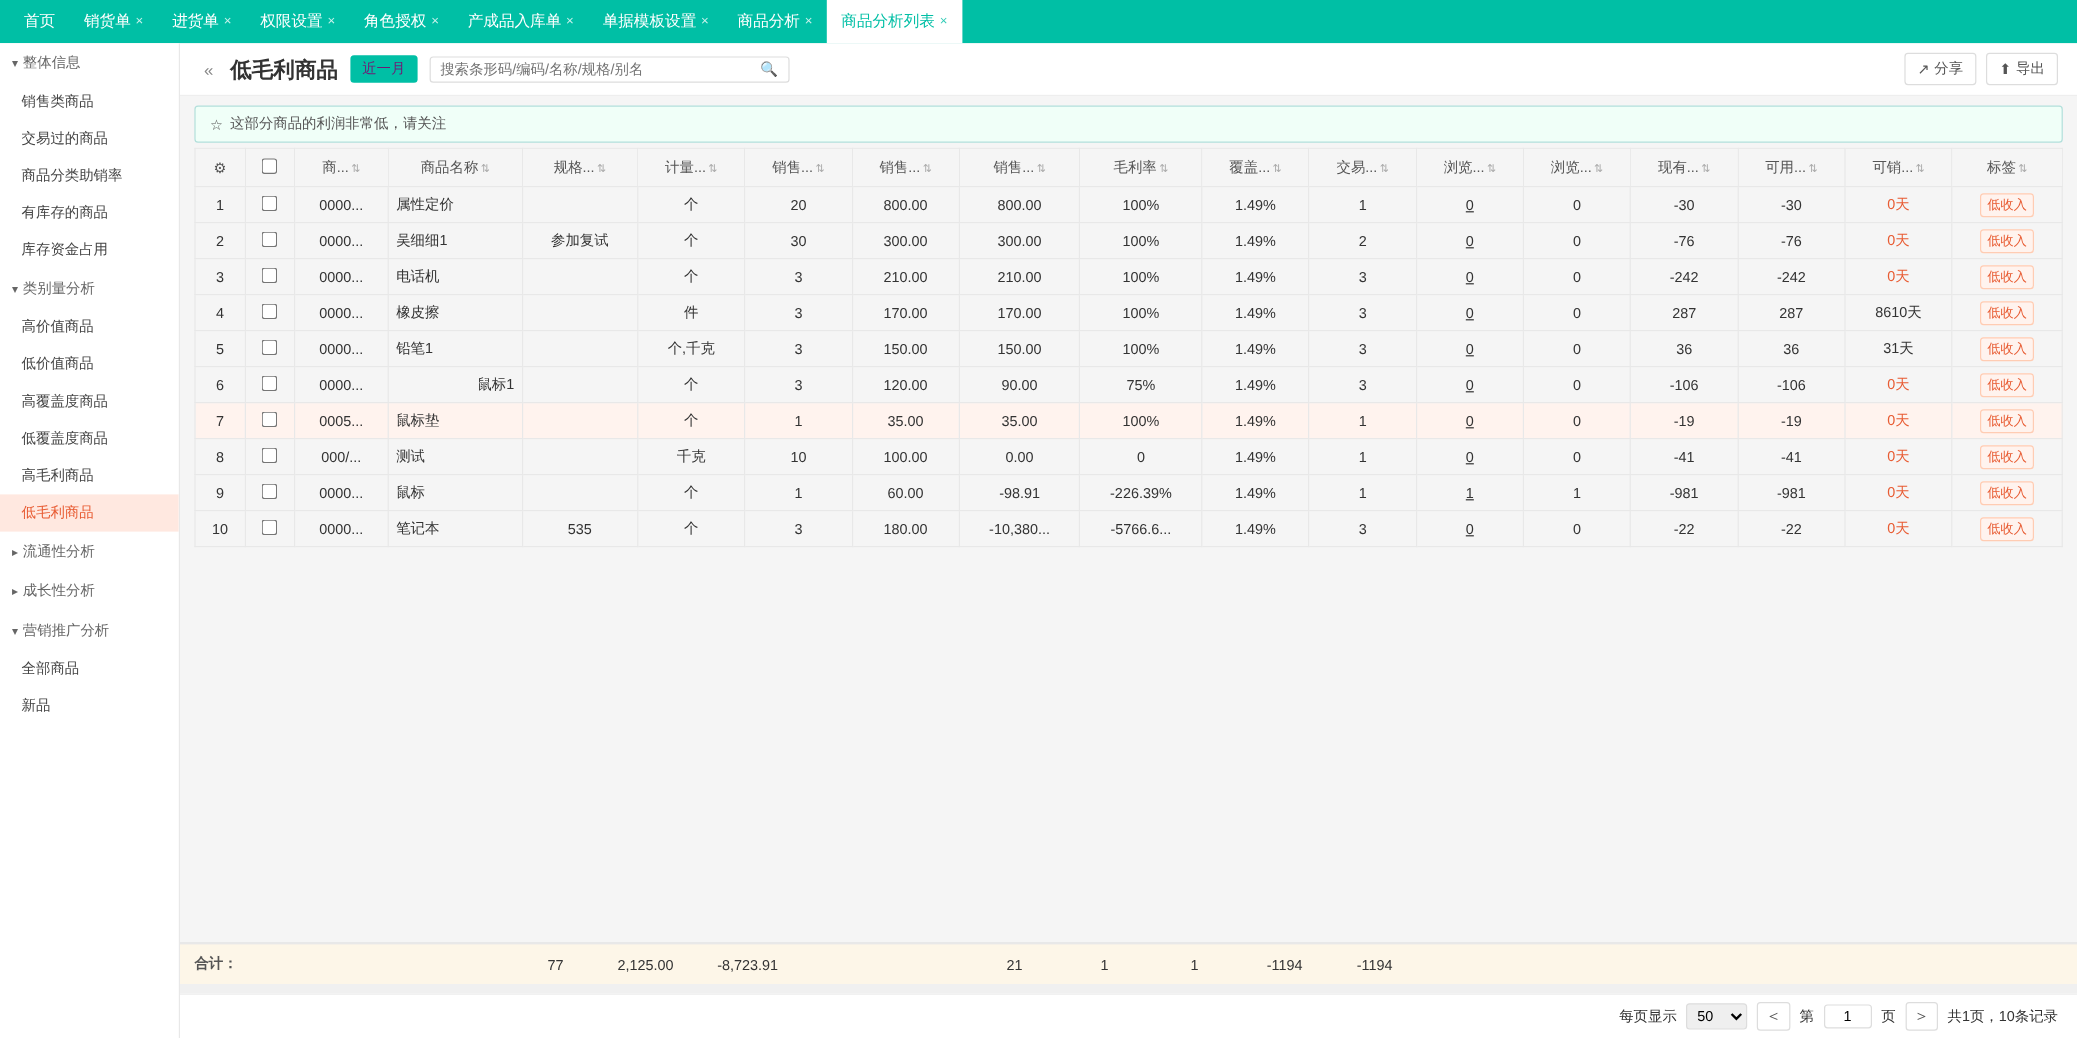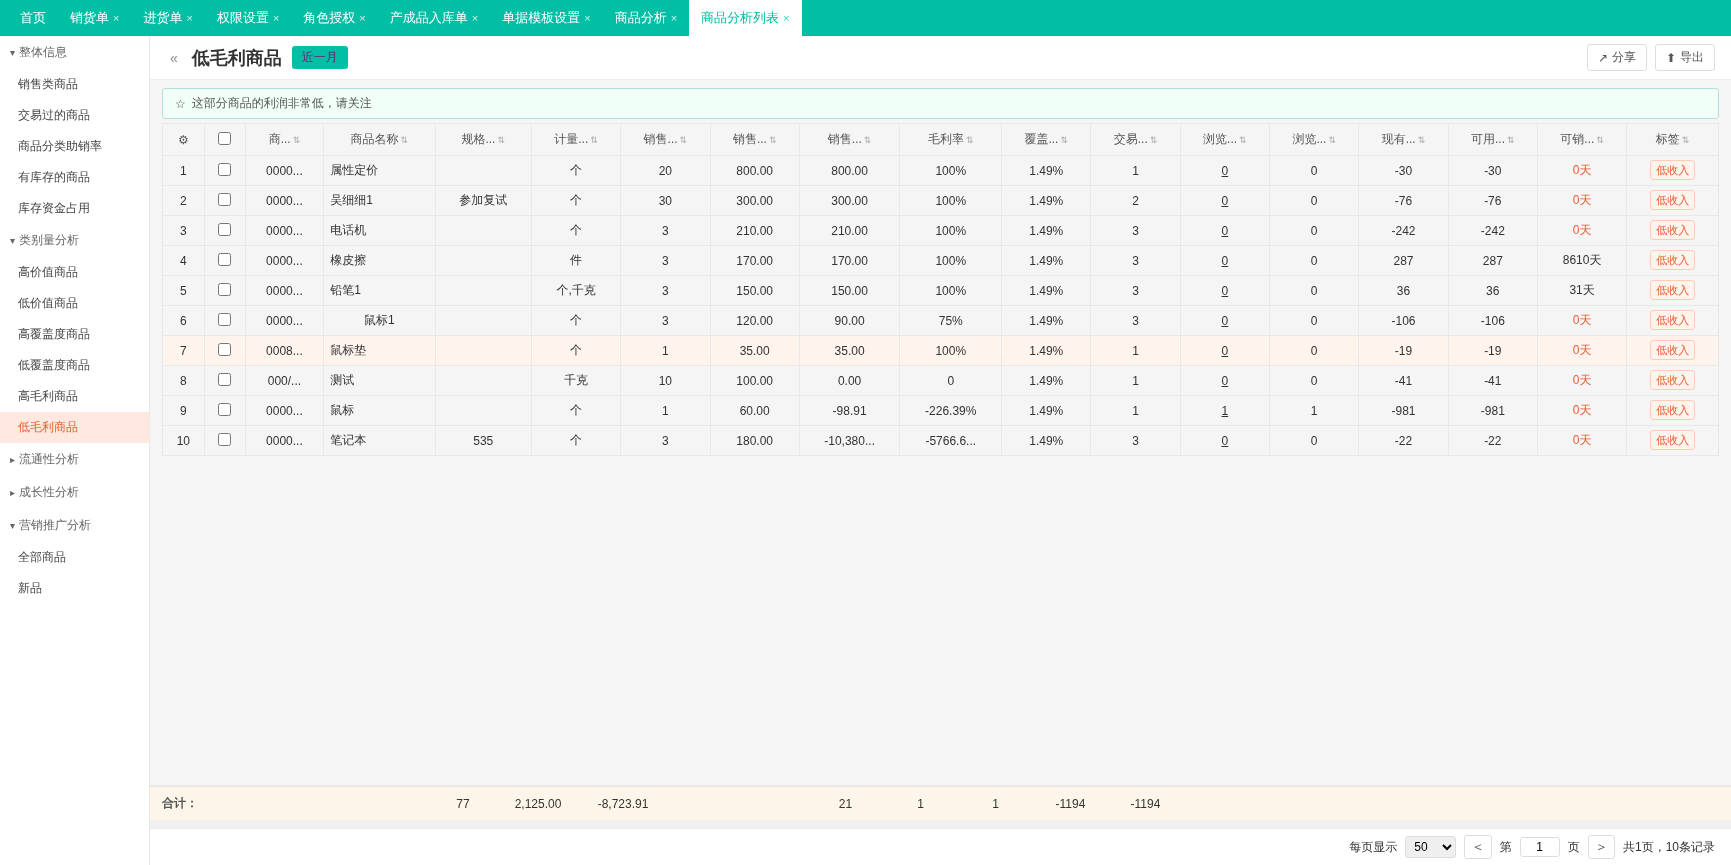--- a/index.html
+++ b/index.html
@@ -294,20 +294,24 @@
     <div class="sidebar-item">全部商品</div>
     <div class="sidebar-item">新品</div>
   </aside>
 
   <div class="content-area">
 
     <div class="page-header">
       <span class="collapse-btn">«</span>
       <span class="page-title">低毛利商品</span>
       <button class="time-filter-btn">近一月</button>
+      <div class="search-box">
+        <input type="text" placeholder="搜索条形码/编码/名称/规格/别名" style="">
+        <span>🔍</span>
+      </div>
       <div class="header-actions">
         <button class="header-btn">
           <span>↗</span>
           <span>分享</span>
         </button>
         <button class="header-btn">
           <span>⬆</span>
           <span>导出</span>
         </button>
       </div>
@@ -440,40 +444,40 @@
       <td>0</td>
       <td>36</td>
       <td>36</td>
       <td class="">31天</td>
       <td><span class="tag-low-income">低收入</span></td>
     </tr>
             <tr>
       <td>6</td>
       <td><input type="checkbox" style=""></td>
       <td>0000...</td>
-      <td style="text-align:center;">鼠标1</td>
+      <td style="text-align:right;">鼠标1</td>
       <td></td>
       <td>个</td>
       <td>3</td>
       <td>120.00</td>
       <td>90.00</td>
       <td>75%</td>
       <td>1.49%</td>
       <td>3</td>
       <td><span class="underline-link">0</span></td>
       <td>0</td>
       <td>-106</td>
       <td>-106</td>
       <td class="days-red" style="color: rgb(232, 92, 51);">0天</td>
       <td><span class="tag-low-income">低收入</span></td>
     </tr>
             <tr class="highlighted">
       <td>7</td>
       <td><input type="checkbox" style=""></td>
-      <td>0008...</td>
+      <td>0005...</td>
       <td style="text-align:left;">鼠标垫</td>
       <td></td>
       <td>个</td>
       <td>1</td>
       <td>35.00</td>
       <td>35.00</td>
       <td>100%</td>
       <td>1.49%</td>
       <td>1</td>
       <td><span class="underline-link">0</span></td>

